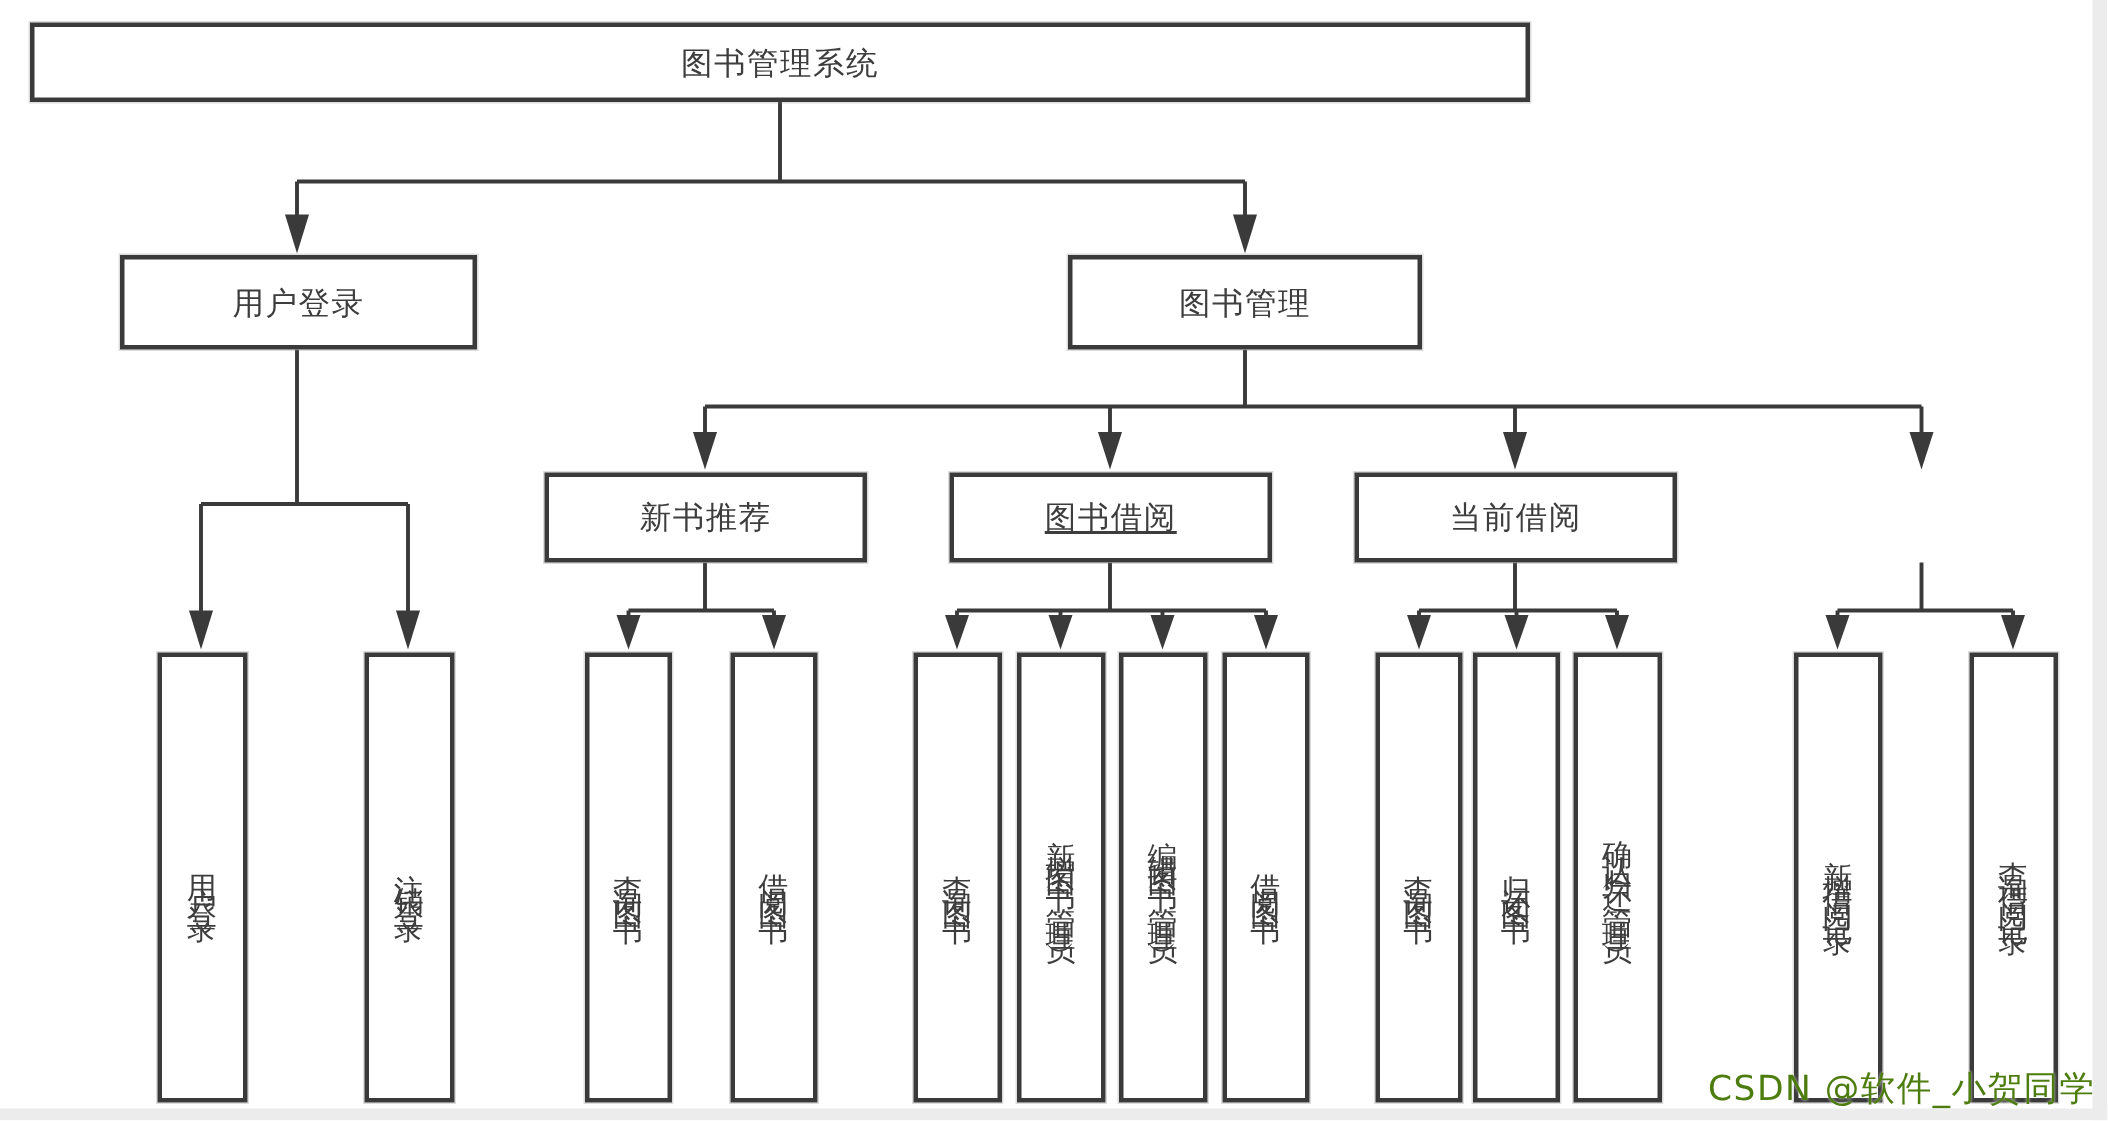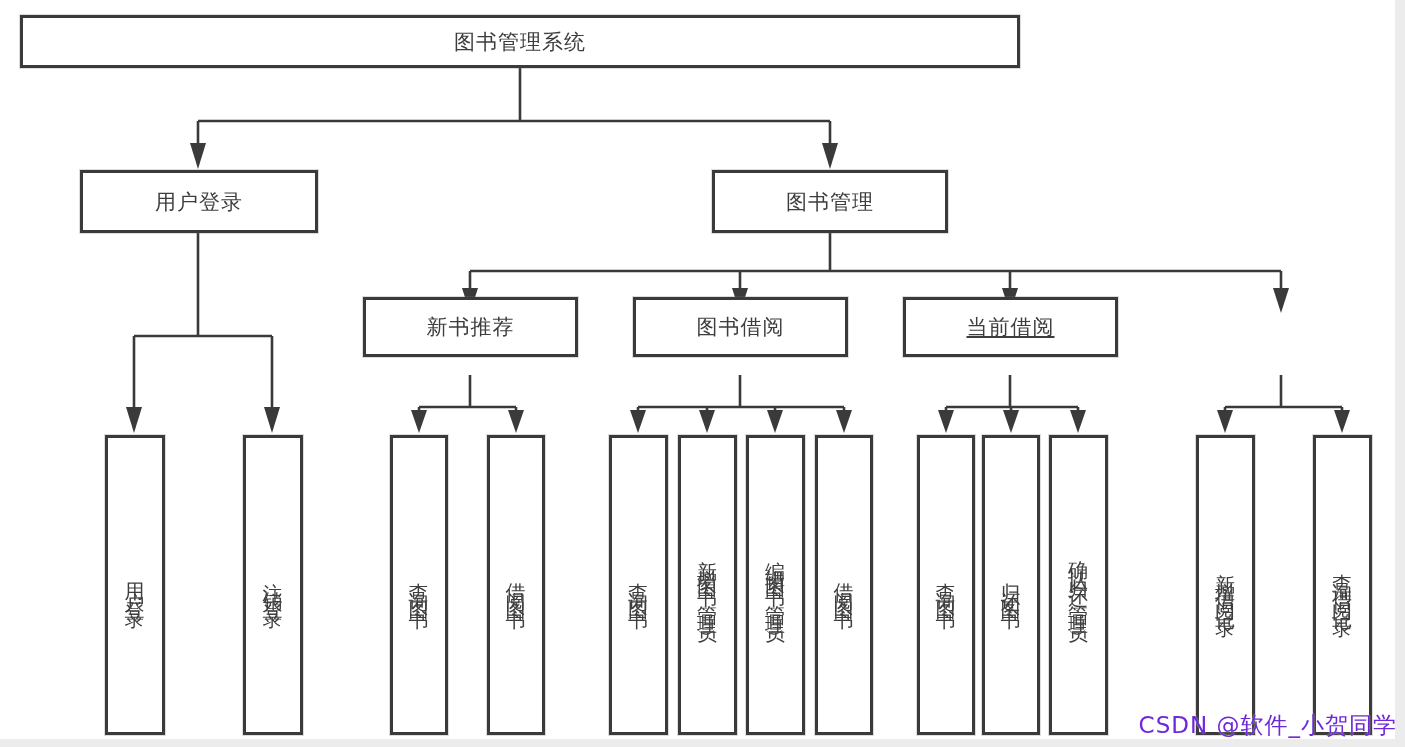--- a/index.html
+++ b/index.html
@@ -27,37 +27,37 @@
     text-orientation:mixed;
     font-size:20px;
     letter-spacing:9px;
     line-height:1;
     white-space:nowrap;
   }
   
   .root{left:20px;top:15px;width:1000px;height:53px;}
   .n-user-login{left:80px;top:170px;width:238px;height:63px;}
   .n-book-mgmt{left:712px;top:170px;width:236px;height:63px;text-align:right;}
-  .l3{top:297px;width:215px;height:60px;justify-content:center;}
+  .l3{top:315px;width:215px;height:60px;justify-content:center;}
   .n-new-book{left:363px;}
-  .n-borrow{left:633px;}
-  .n-current{left:903px;text-decoration:underline;}
+  .n-borrow{left:633px;text-decoration:underline;}
+  .n-current{left:903px;}
   .n-records{left:1173px;}
   .leaf{top:435px;height:300px;width:58px;}
   .lf-a1{left:105px;width:60px;} .lf-a2{left:243px;width:60px;}
   .lf-b1{left:390px;} .lf-b2{left:487px;}
   .lf-c1{left:609px;width:59px;} .lf-c2{left:678px;width:59px;}
   .lf-c3{left:746px;width:59px;} .lf-c4{left:815px;}
   .lf-d1{left:917px;} .lf-d2{left:982px;} .lf-d3{left:1049px;width:59px;}
   .lf-e1{left:1196px;width:59px;} .lf-e2{left:1313px;width:59px;}
   .watermark{
     position:absolute;
     right:8px;bottom:6px;
     font-size:23px;
-    color:#6d28d9;
+    color:#4d7c0f;
     letter-spacing:1px;
     z-index:6;
     text-shadow:0 0 2px rgba(255,255,255,0.8);
   }
   .edge-right{position:absolute;right:0;top:0;width:10px;height:100%;background:#ececec;z-index:4;}
   .edge-bottom{position:absolute;left:0;bottom:0;width:100%;height:8px;background:#ececec;z-index:4;}
 </style>
 </head>
 <body>
 

